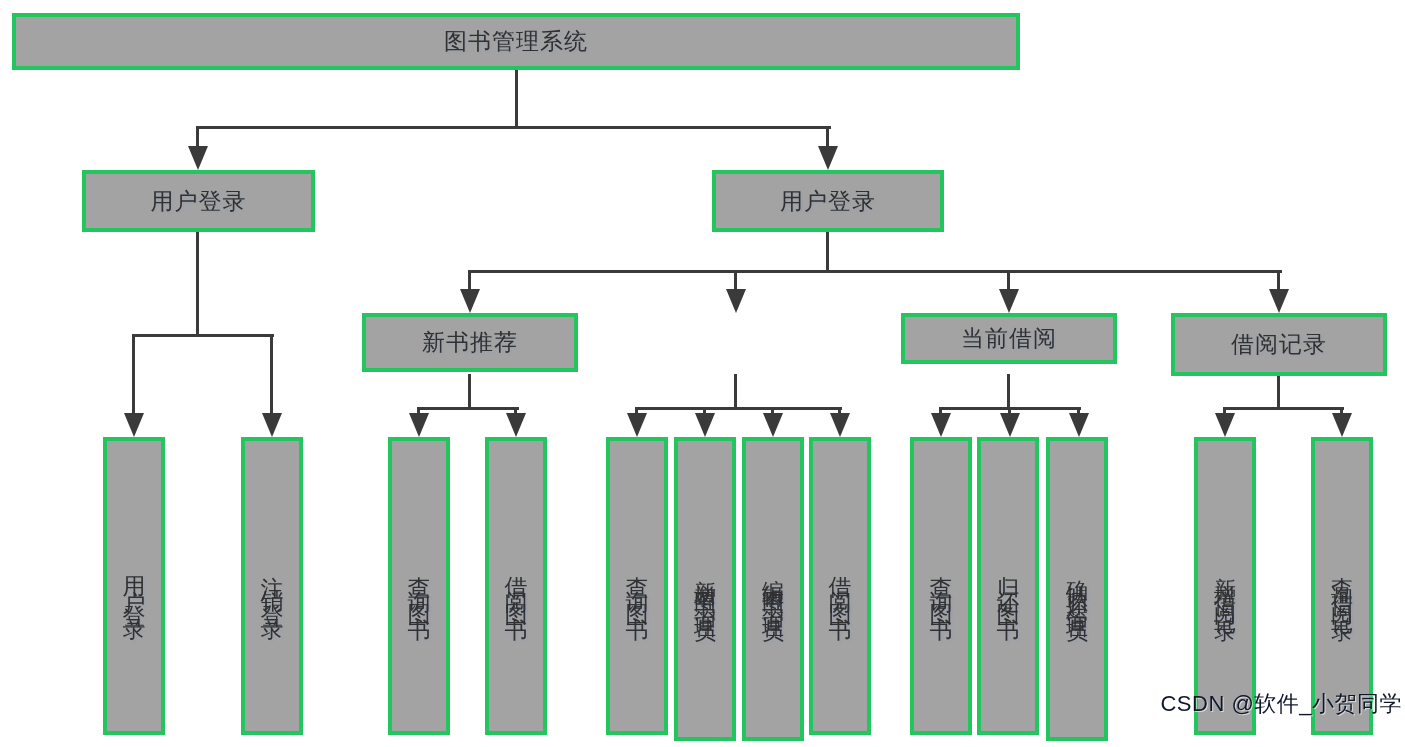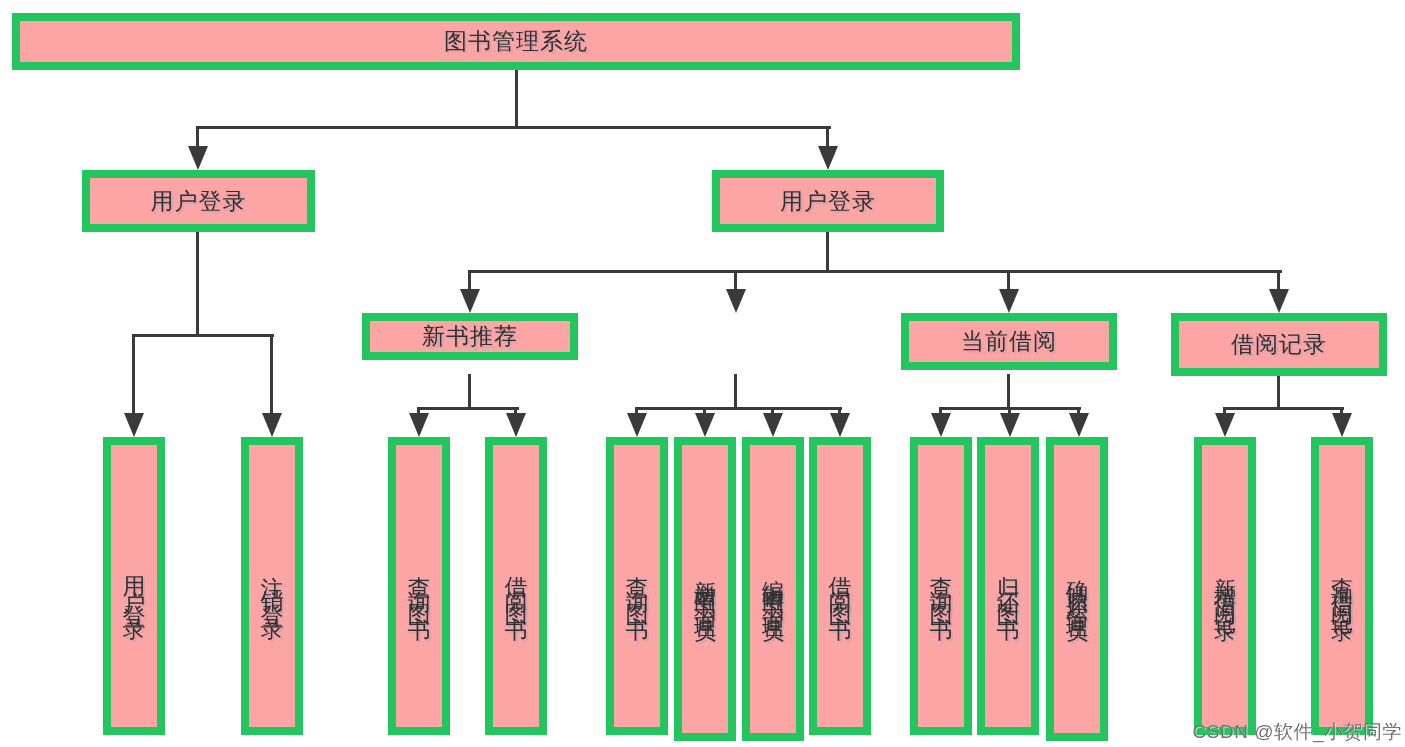--- a/index.html
+++ b/index.html
@@ -1,22 +1,22 @@
 <!DOCTYPE html>
 <html><head>
 <meta charset="utf-8">
 <style>
   html,body{margin:0;padding:0;background:#fff;}
   .canvas{
     position:relative;width:1405px;height:747px;background:#ffffff;
     font-family:"Liberation Sans","DejaVu Sans",sans-serif;overflow:hidden;
   }
   .box{
-    position:absolute;box-sizing:border-box;background:#fca5a5;
-    border:8px solid #22c55e;display:flex;align-items:center;justify-content:center;
+    position:absolute;box-sizing:border-box;background:#a3a3a3;
+    border:4px solid #22c55e;display:flex;align-items:center;justify-content:center;
     color:#303030;
   }
   .box span{ text-shadow:2px 2px 1px rgba(140,158,192,0.35); }
   .hlabel{ font-size:23px; letter-spacing:1px; }
   .col{ position:absolute; top:437px; width:62px; height:298px; }
   .col.tall{ height:304px; }
   .vtext{
     writing-mode:vertical-rl; text-orientation:mixed;
     font-size:22px; line-height:1; color:#303030;
   }
@@ -24,22 +24,22 @@
   .sp6{ letter-spacing:9px; }
   .sp9{ letter-spacing:6px; }
   .vline{ position:absolute; width:3px; background:#3a3a3a; }
   .hline{ position:absolute; height:3px; background:#3a3a3a; }
   .arrow{
     position:absolute; width:0; height:0;
     border-left:10px solid transparent; border-right:10px solid transparent;
     border-top:24px solid #3a3a3a;
   }
   .watermark{
-    position:absolute; top:719px; right:3px;
-    font-size:19px; color:#737373; letter-spacing:0.5px;
+    position:absolute; top:689px; right:3px;
+    font-size:22px; color:#0f172a; letter-spacing:0.5px;
     text-shadow:1px 1px 0 rgba(255,255,255,0.6);
   }
 </style>
 </head>
 <body>
 
 <div class="canvas">
 
   <div class="vline" style="left:515px;top:68px;height:61px;"></div>
   <div class="hline" style="left:196px;top:126px;width:635px;"></div>
@@ -104,24 +104,24 @@
     <span class="hlabel">图书管理系统</span>
   </div>
 
   <div class="box" style="left:82px;top:170px;width:233px;height:62px;">
     <span class="hlabel">用户登录</span>
   </div>
   <div class="box" style="left:712px;top:170px;width:232px;height:62px;">
     <span class="hlabel">用户登录</span>
   </div>
 
-  <div class="box" style="left:362px;top:313px;width:216px;height:47px;text-align:center;">
+  <div class="box" style="left:362px;top:313px;width:216px;height:59px;text-align:center;">
     <span class="hlabel">新书推荐</span>
   </div>
-  <div class="box" style="left:901px;top:313px;width:216px;height:57px;">
+  <div class="box" style="left:901px;top:313px;width:216px;height:51px;">
     <span class="hlabel">当前借阅</span>
   </div>
   <div class="box" style="left:1171px;top:313px;width:216px;height:63px;">
     <span class="hlabel">借阅记录</span>
   </div>
 
   <div class="box col" style="left:103px;">
     <span class="vtext sp4">用户登录</span>
   </div>
   <div class="box col" style="left:241px;">

